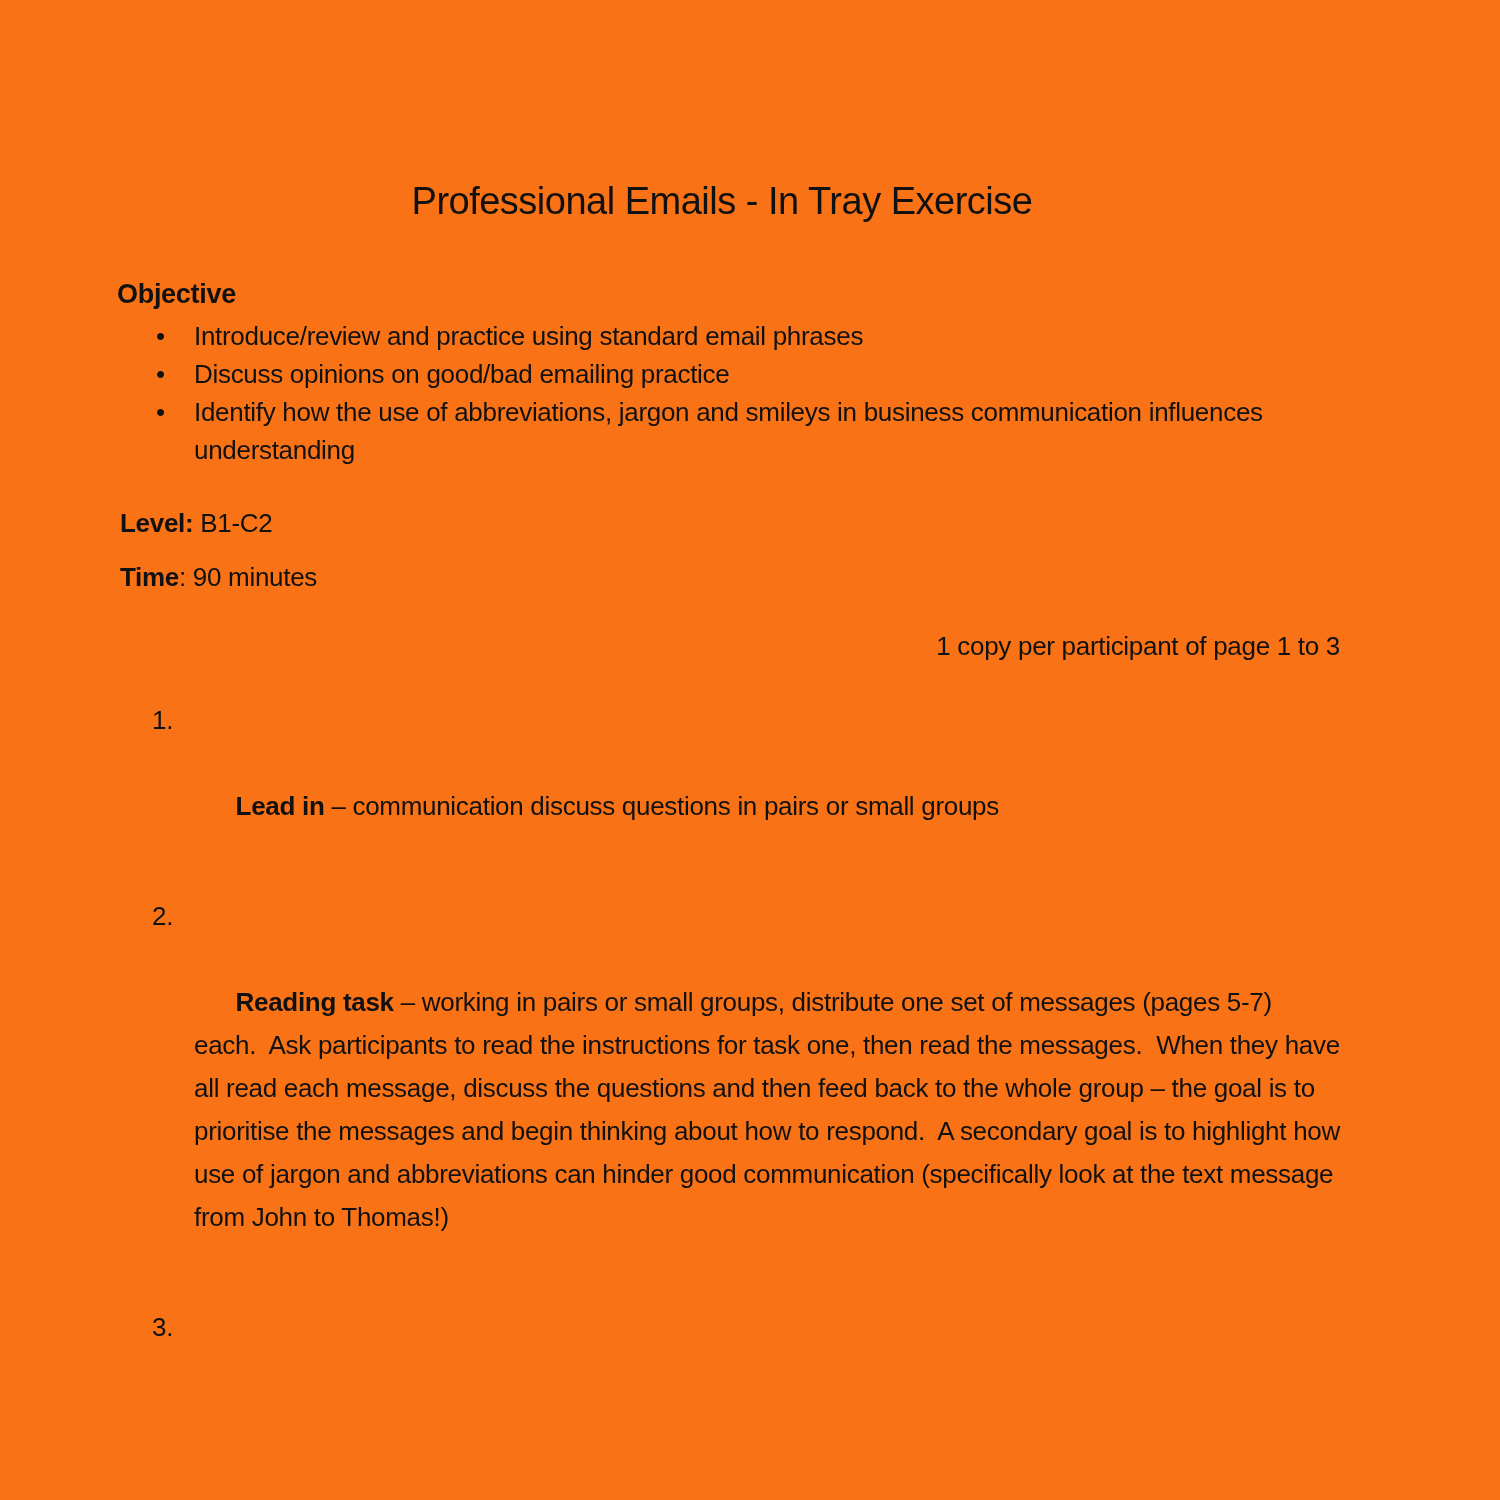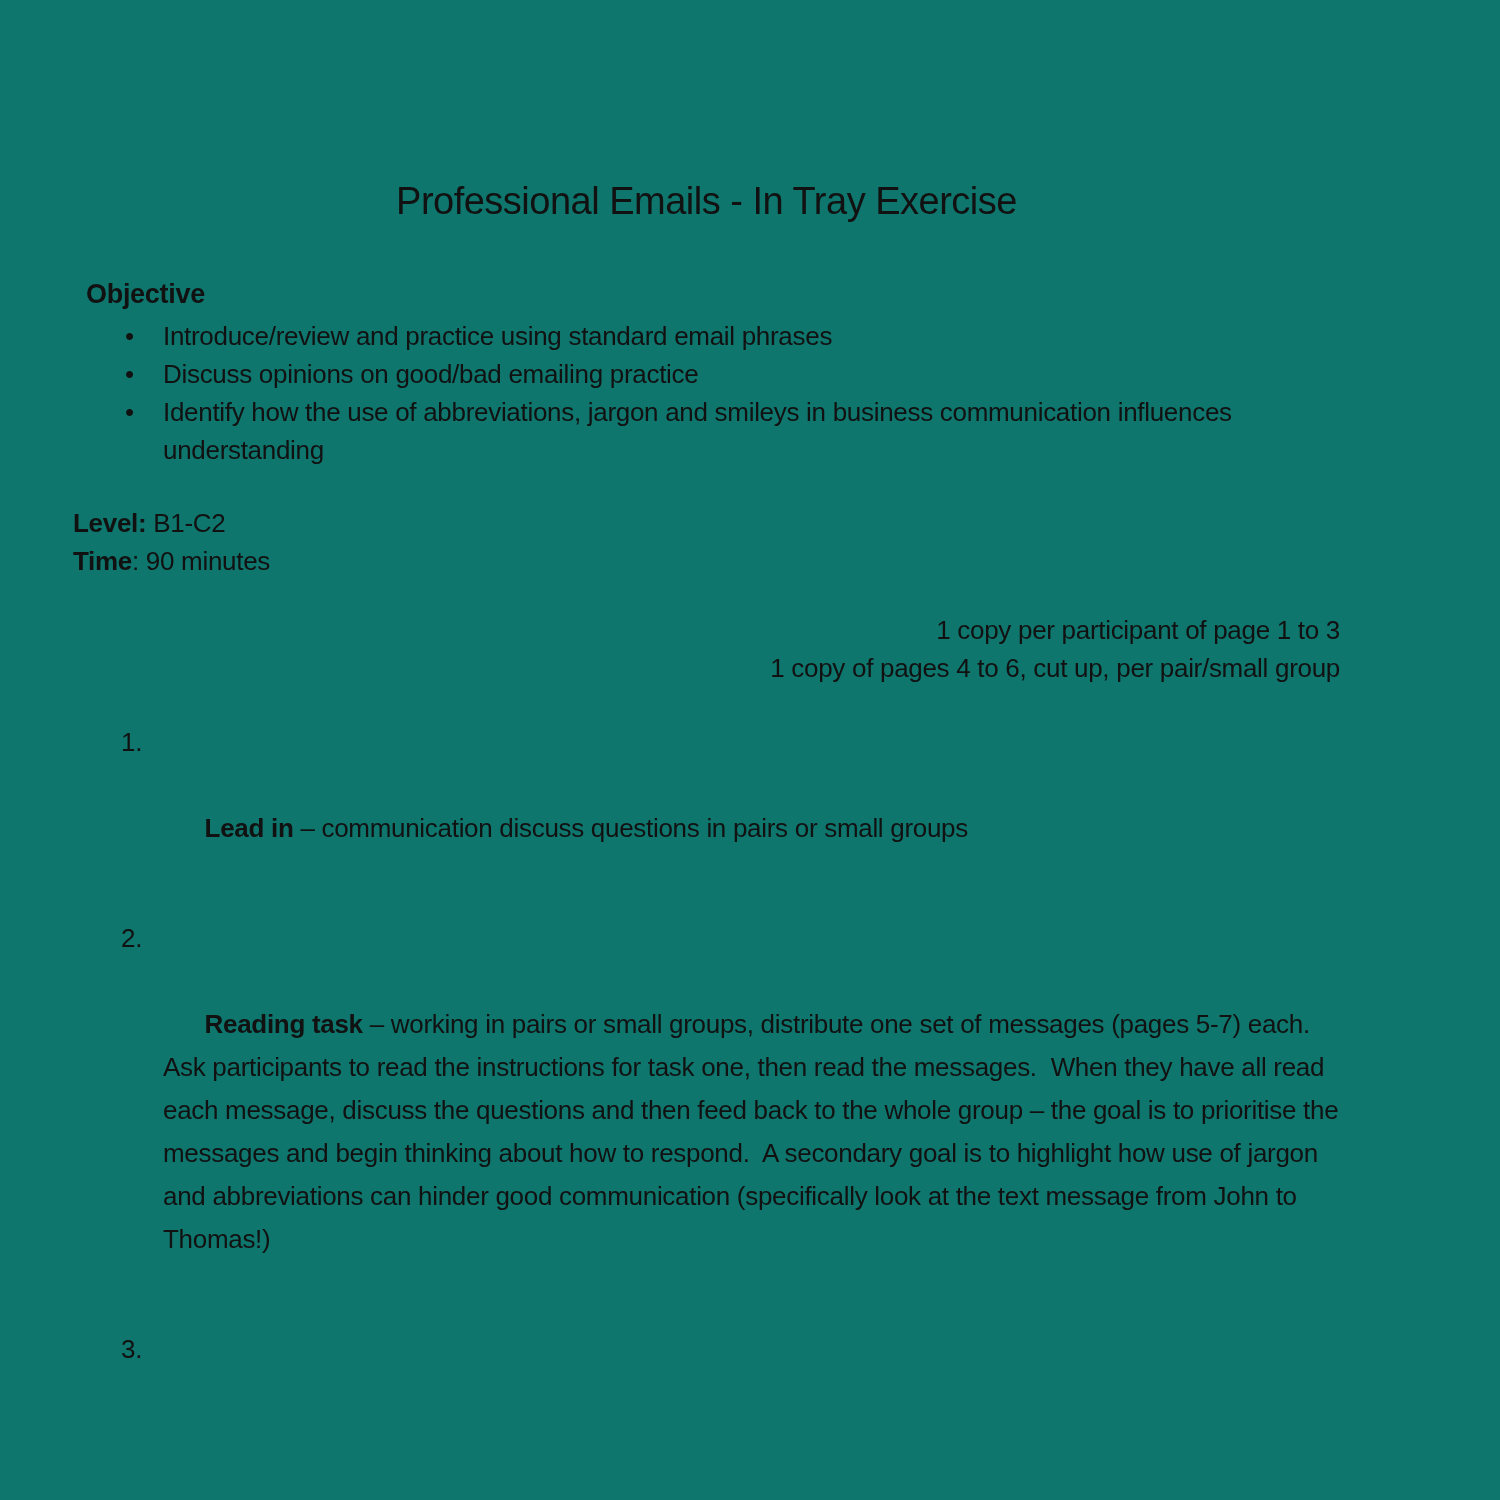--- a/index.html
+++ b/index.html
@@ -5,22 +5,22 @@
   html, body {
     margin: 0;
     padding: 0;
     background: #ffffff;
   }
   .page {
     position: relative;
     box-sizing: border-box;
     width: 1500px;
     height: 1500px;
-    background: #0f766e;
-    padding: 178px 160px 0 73px;
+    background: #f97316;
+    padding: 178px 160px 0 104px;
     font-family: "Liberation Sans", "DejaVu Sans", sans-serif;
     font-size: 26px;
     letter-spacing: -0.3px;
     color: #111111;
     overflow: hidden;
   }
   .title {
     margin: 0;
     font-size: 38px;
     font-weight: 400;
@@ -50,21 +50,21 @@
     position: absolute;
     left: 52px;
     top: 0;
     line-height: 38px;
   }
   .bullet-text { white-space: pre-wrap; }
   .meta {
     margin-top: 35px;
   }
   .meta p {
-    margin: 0;
+    margin: 16px;
     line-height: 38px;
     white-space: pre-wrap;
   }
   .meta strong { font-weight: 700; }
   .materials {
     margin-top: 31px;
     text-align: right;
   }
   .materials p {
     margin: 0;
@@ -117,21 +117,20 @@
     </li>
   </ul>
 
   <div class="meta">
     <p><strong>Level:</strong><span> B1-C2</span></p>
     <p><strong>Time</strong><span>: 90 minutes</span></p>
   </div>
 
   <div class="materials">
     <p>1 copy per participant of page 1 to 3</p>
-    <p>1 copy of pages 4 to 6, cut up, per pair/small group</p>
   </div>
 
 
   <ol class="steps">
     <li>
       <span class="step-number">1.</span>
       <span class="step-lead">Lead in</span><span class="step-rest"> – communication discuss questions in pairs or small groups</span>
     </li>
     <li>
       <span class="step-number">2.</span>

